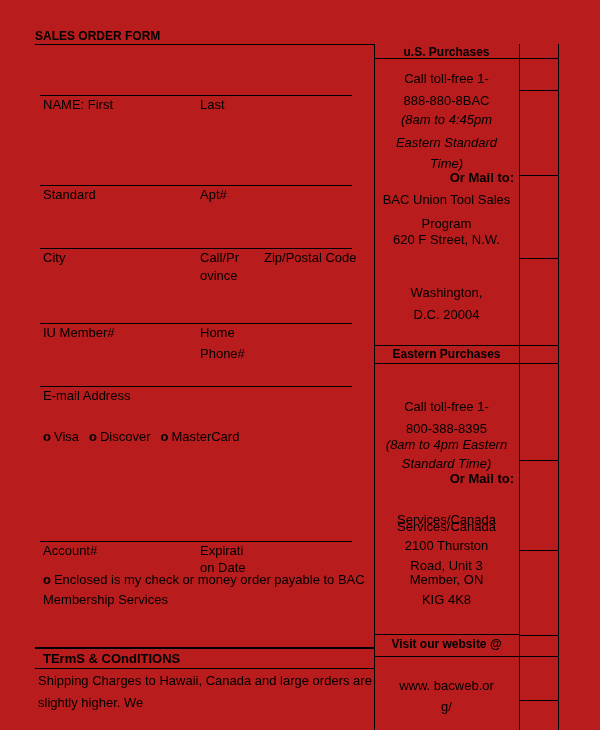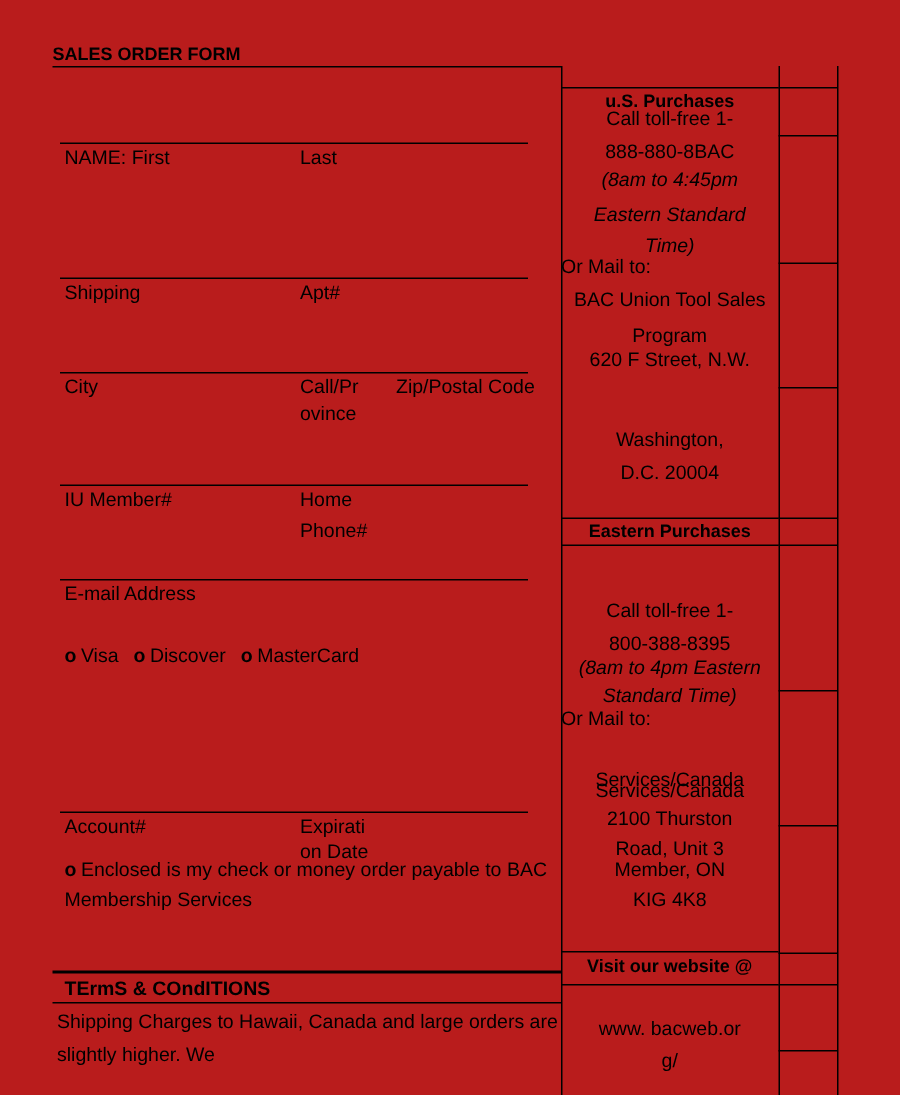--- a/index.html
+++ b/index.html
@@ -9,38 +9,38 @@
     font-family:"Liberation Sans", sans-serif; font-size:13px; color:#000;
     overflow:hidden;
   }
   .t { position:absolute; white-space:nowrap; line-height:15px; }
   .b { font-weight:bold; }
   .i { font-style:italic; }
   .hline { position:absolute; height:1px; background:#000; }
   .thick { height:2px; }
   .vline { position:absolute; width:1px; background:#000; }
   .rc { left:374px; width:145px; text-align:center; }
-  .rr { left:374px; width:140px; text-align:left; }
+  .rr { left:374px; width:140px; text-align:right;font-weight:bold; }
   .opt { margin-right:10px; }
   .bullet { font-weight:bold; margin-right:3px; }
 </style>
 </head>
 <body>
 
 <div class="page">
 
   <div class="t b" style="left:35px;top:29px;font-size:12px">SALES ORDER FORM</div>
   <div class="hline" style="left:35px;top:44px;width:339px"></div>
 
   <div class="hline" style="left:40px;top:95px;width:312px"></div>
   <div class="t" style="left:43px;top:97px">NAME: First</div>
   <div class="t" style="left:200px;top:97px">Last</div>
 
   <div class="hline" style="left:40px;top:185px;width:312px"></div>
-  <div class="t" style="left:43px;top:187px">Shipping</div>
+  <div class="t" style="left:43px;top:187px">Standard</div>
   <div class="t" style="left:200px;top:187px">Apt#</div>
 
   <div class="hline" style="left:40px;top:248px;width:312px"></div>
   <div class="t" style="left:43px;top:250px">City</div>
   <div class="t" style="left:200px;top:250px">Call/Pr</div>
   <div class="t" style="left:264px;top:250px">Zip/Postal Code</div>
   <div class="t" style="left:200px;top:268px">ovince</div>
 
   <div class="hline" style="left:40px;top:323px;width:312px"></div>
   <div class="t" style="left:43px;top:325px">IU Member#</div>
@@ -65,21 +65,21 @@
   <div class="hline thick" style="left:35px;top:647px;width:339px"></div>
   <div class="t b" style="left:43px;top:651px">TErmS &amp; COndITIONS</div>
   <div class="hline" style="left:35px;top:668px;width:339px"></div>
   <div class="t" style="left:38px;top:673px">Shipping Charges to Hawaii, Canada and large orders are</div>
   <div class="t" style="left:38px;top:695px">slightly higher. We</div>
 
   <div class="vline" style="left:374px;top:44px;height:686px"></div>
   <div class="vline" style="left:519px;top:44px;height:686px"></div>
   <div class="vline" style="left:558px;top:44px;height:686px"></div>
 
-  <div class="t b rc" style="top:60px;font-size:12px">u.S. Purchases</div>
+  <div class="t b rc" style="top:45px;font-size:12px">u.S. Purchases</div>
   <div class="hline" style="left:374px;top:58px;width:145px"></div>
   <div class="t rc" style="top:71px">Call toll-free 1-</div>
   <div class="t rc" style="top:93px">888-880-8BAC</div>
   <div class="t rc i" style="top:112px">(8am to 4:45pm</div>
   <div class="t rc i" style="top:156px">Time)</div>
   <div class="t rc i" style="top:135px">Eastern Standard</div>
   <div class="t rr" style="top:170px">Or Mail to:</div>
   <div class="t rc" style="top:216px">Program</div>
   <div class="t rc" style="top:192px">BAC Union Tool Sales</div>
   <div class="t rc" style="top:232px">620 F Street, N.W.</div>

